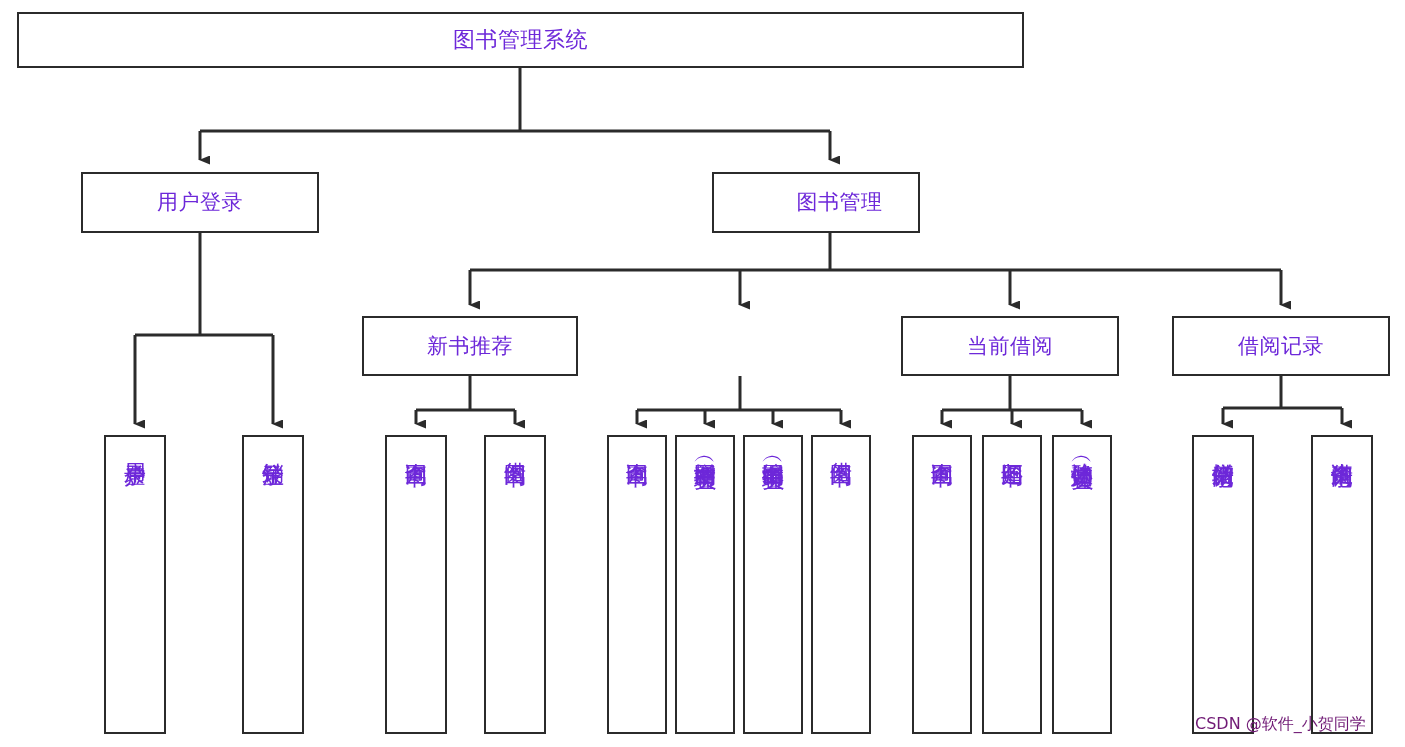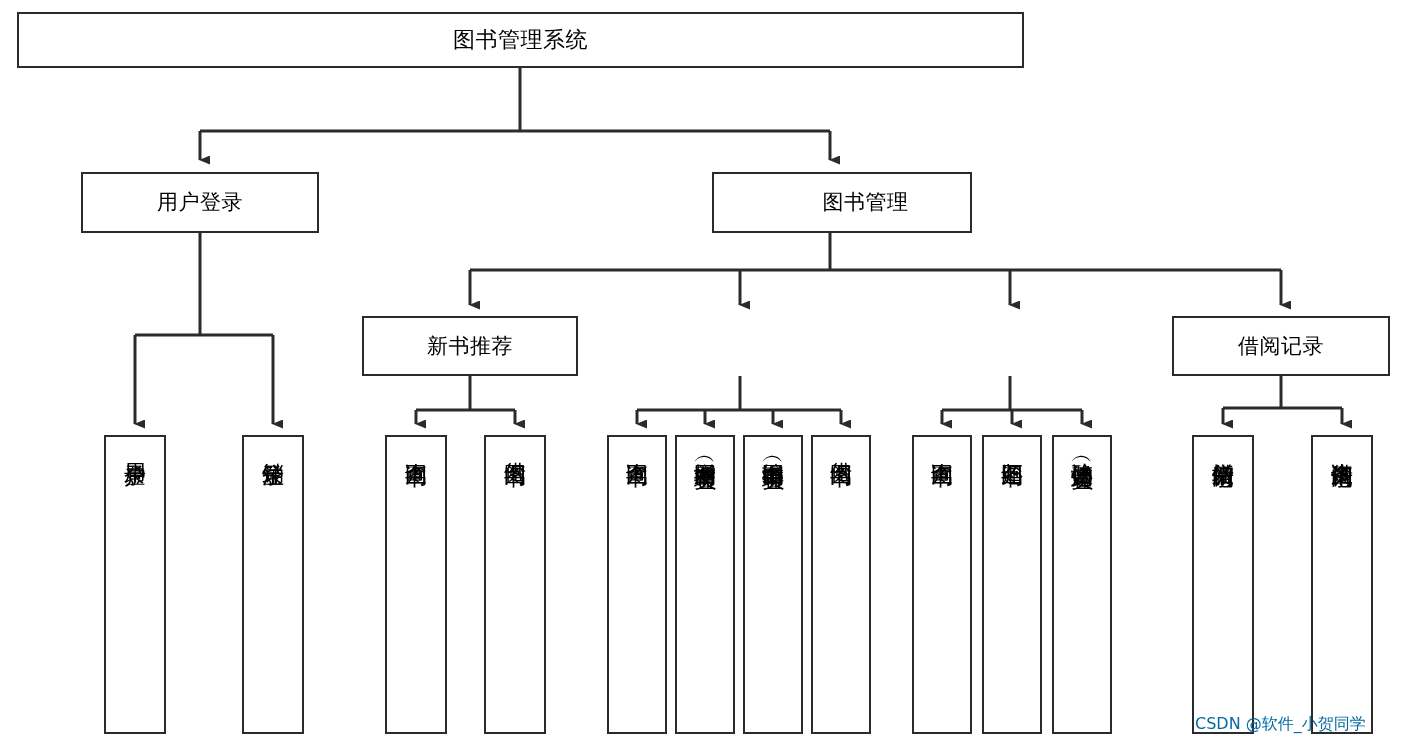--- a/index.html
+++ b/index.html
@@ -25,21 +25,21 @@
     height: 747px;
   }
   .node {
     position: absolute;
     box-sizing: border-box;
     border: 2px solid #2b2b2b;
     background: #ffffff;
     display: flex;
     align-items: center;
     justify-content: center;
-    color: #000000;
+    color: #6d28d9;
     z-index: 2;
   }
   .node .label {
     display: block;
     text-align: center;
     line-height: 1.15;
     letter-spacing: 0.5px;
   }
   .node.horizontal .label {
     font-size: 21px;
@@ -58,21 +58,21 @@
     white-space: nowrap;
   }
   .node.root .label {
     font-size: 22px;
   }
   #watermark {
     position: absolute;
     left: 1195px;
     top: 714px;
     font-size: 16px;
-    color: #0369a1;
+    color: #701a75;
     white-space: nowrap;
     z-index: 5;
     font-family: "DejaVu Sans", "Liberation Sans", sans-serif;
   }
 </style>
 </head>
 <body>
 
 <div id="diagram-root">
 
@@ -126,26 +126,29 @@
     </g>
   </svg>
 
   <div class="node horizontal root" style="left:17px; top:12px; width:1007px; height:56px;">
     <span class="label">图书管理系统</span>
   </div>
 
   <div class="node horizontal" style="left:81px; top:172px; width:238px; height:61px;">
     <span class="label">用户登录</span>
   </div>
-  <div class="node horizontal" style="left:712px; top:172px; width:260px; height:61px;padding-left:47px;">
+  <div class="node horizontal" style="left:712px; top:172px; width:208px; height:61px;padding-left:47px;">
     <span class="label">图书管理</span>
   </div>
 
   <div class="node horizontal" style="left:362px; top:316px; width:216px; height:60px;justify-content:center;">
     <span class="label">新书推荐</span>
+  </div>
+  <div class="node horizontal" style="left:901px; top:316px; width:218px; height:60px;">
+    <span class="label">当前借阅</span>
   </div>
   <div class="node horizontal" style="left:1172px; top:316px; width:218px; height:60px;">
     <span class="label">借阅记录</span>
   </div>
 
   <div class="node vertical" style="left:104px; top:435px; width:62px; height:299px;">
     <span class="label">用户登录</span>
   </div>
   <div class="node vertical" style="left:242px; top:435px; width:62px; height:299px;">
     <span class="label">注销登录</span>

